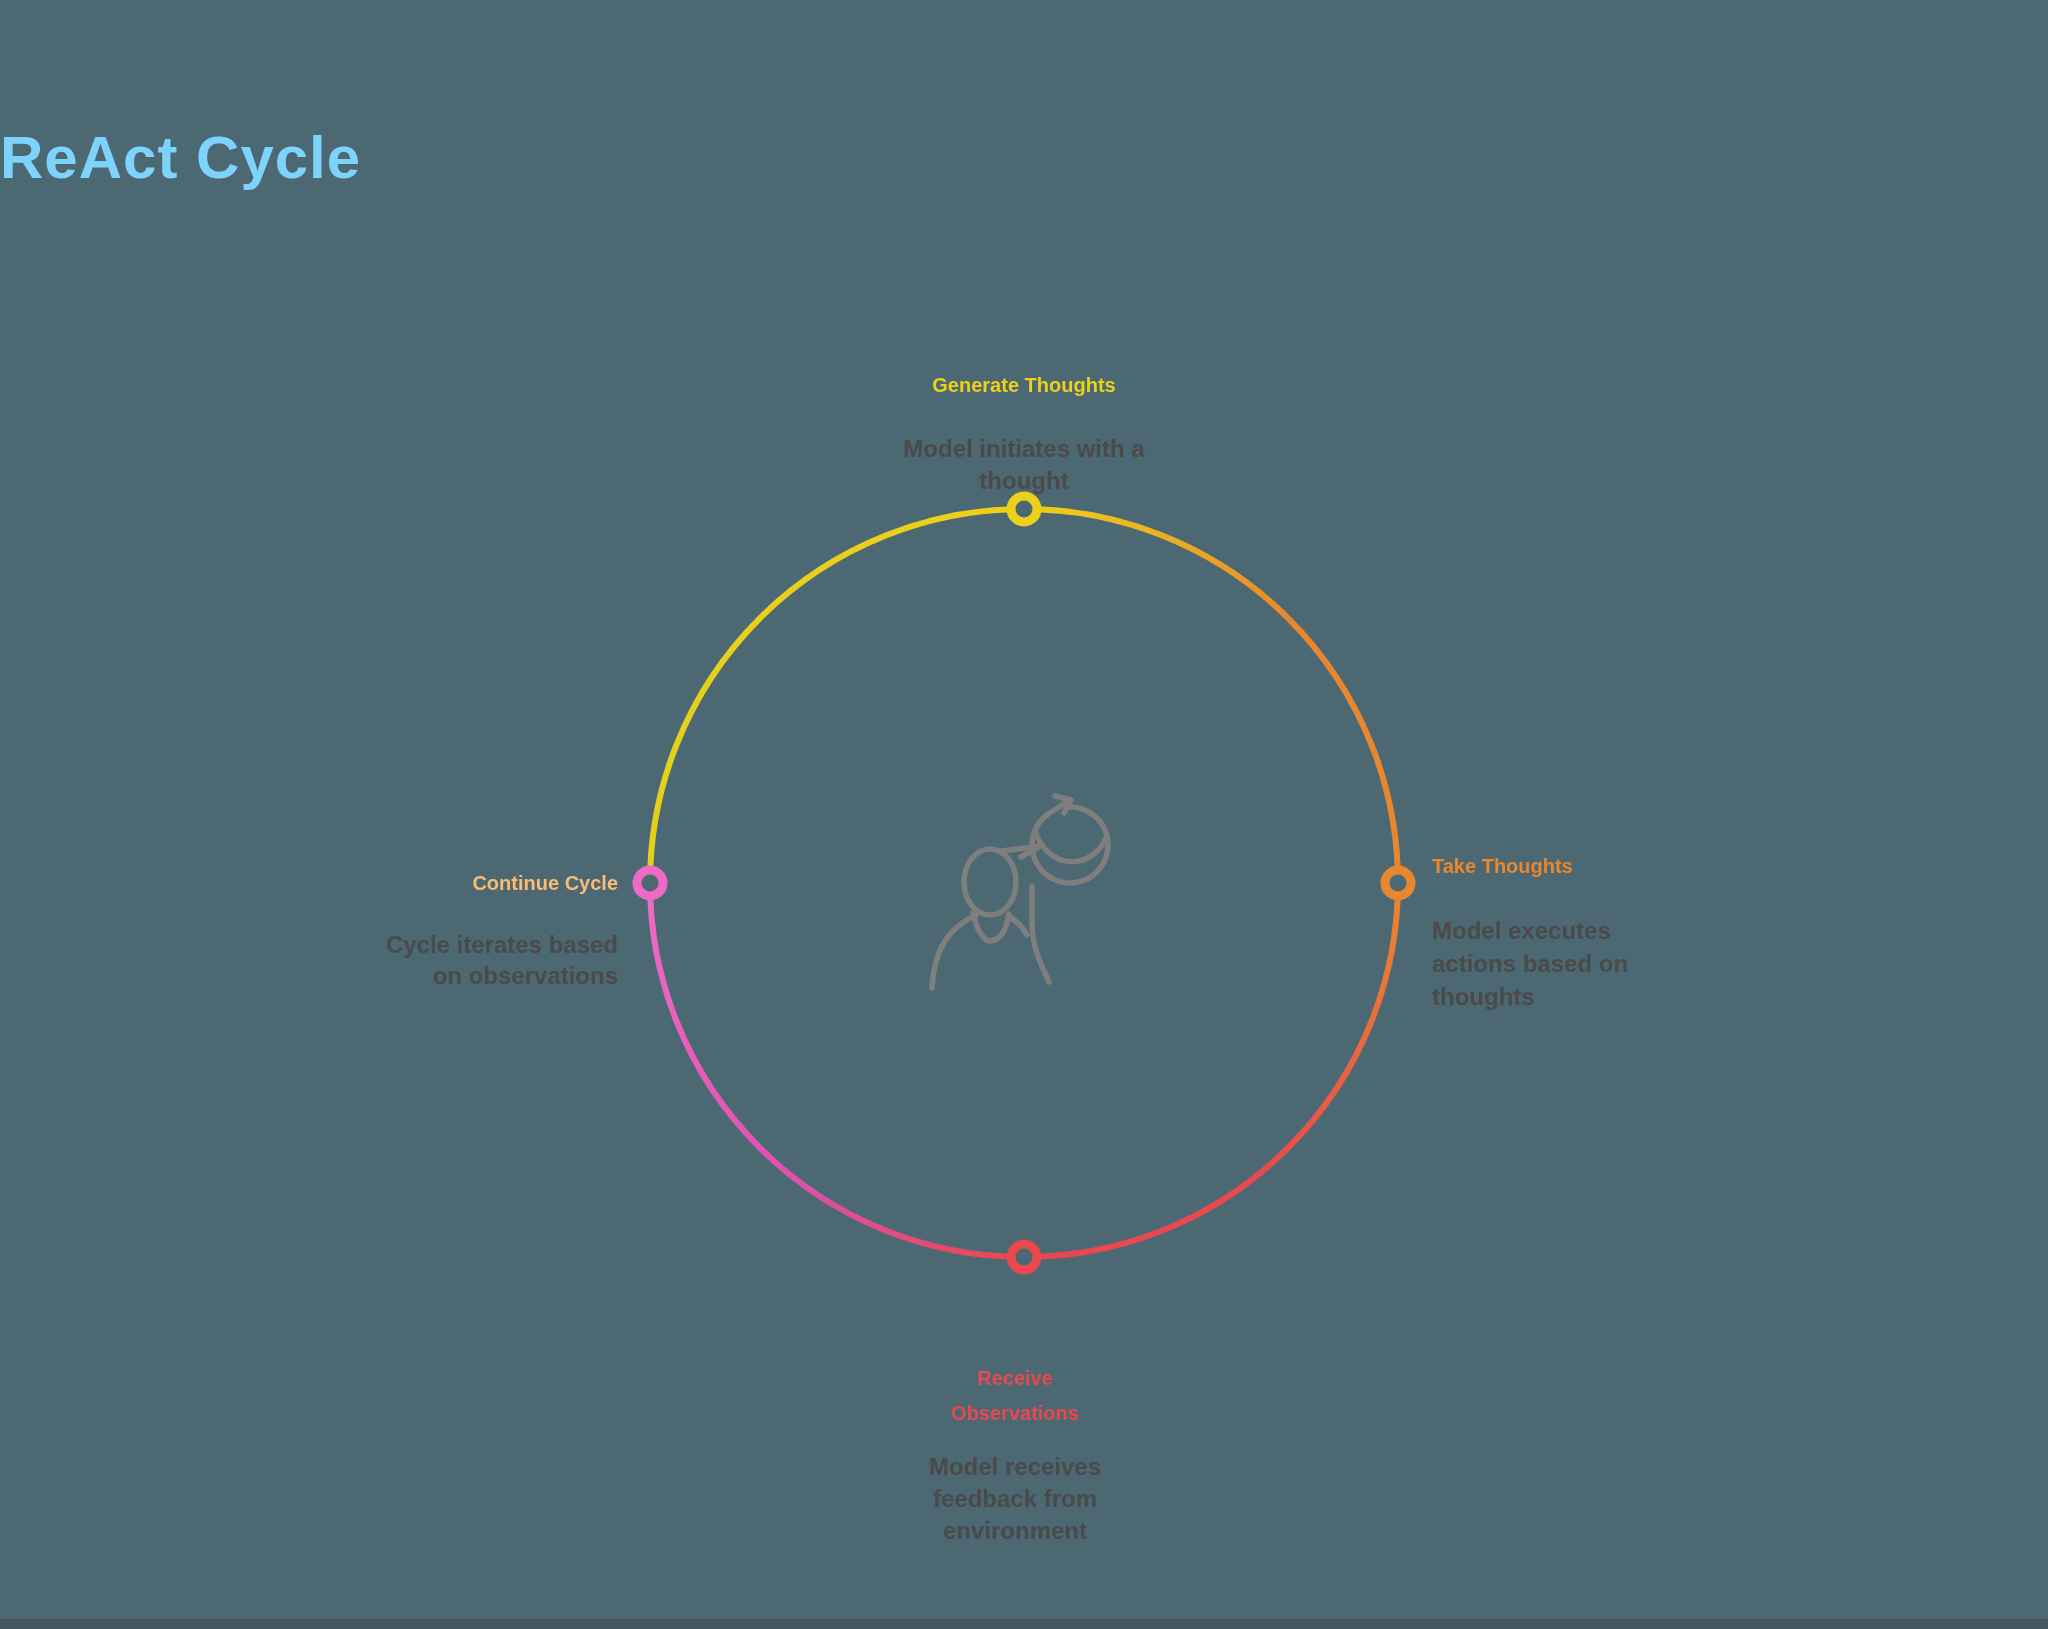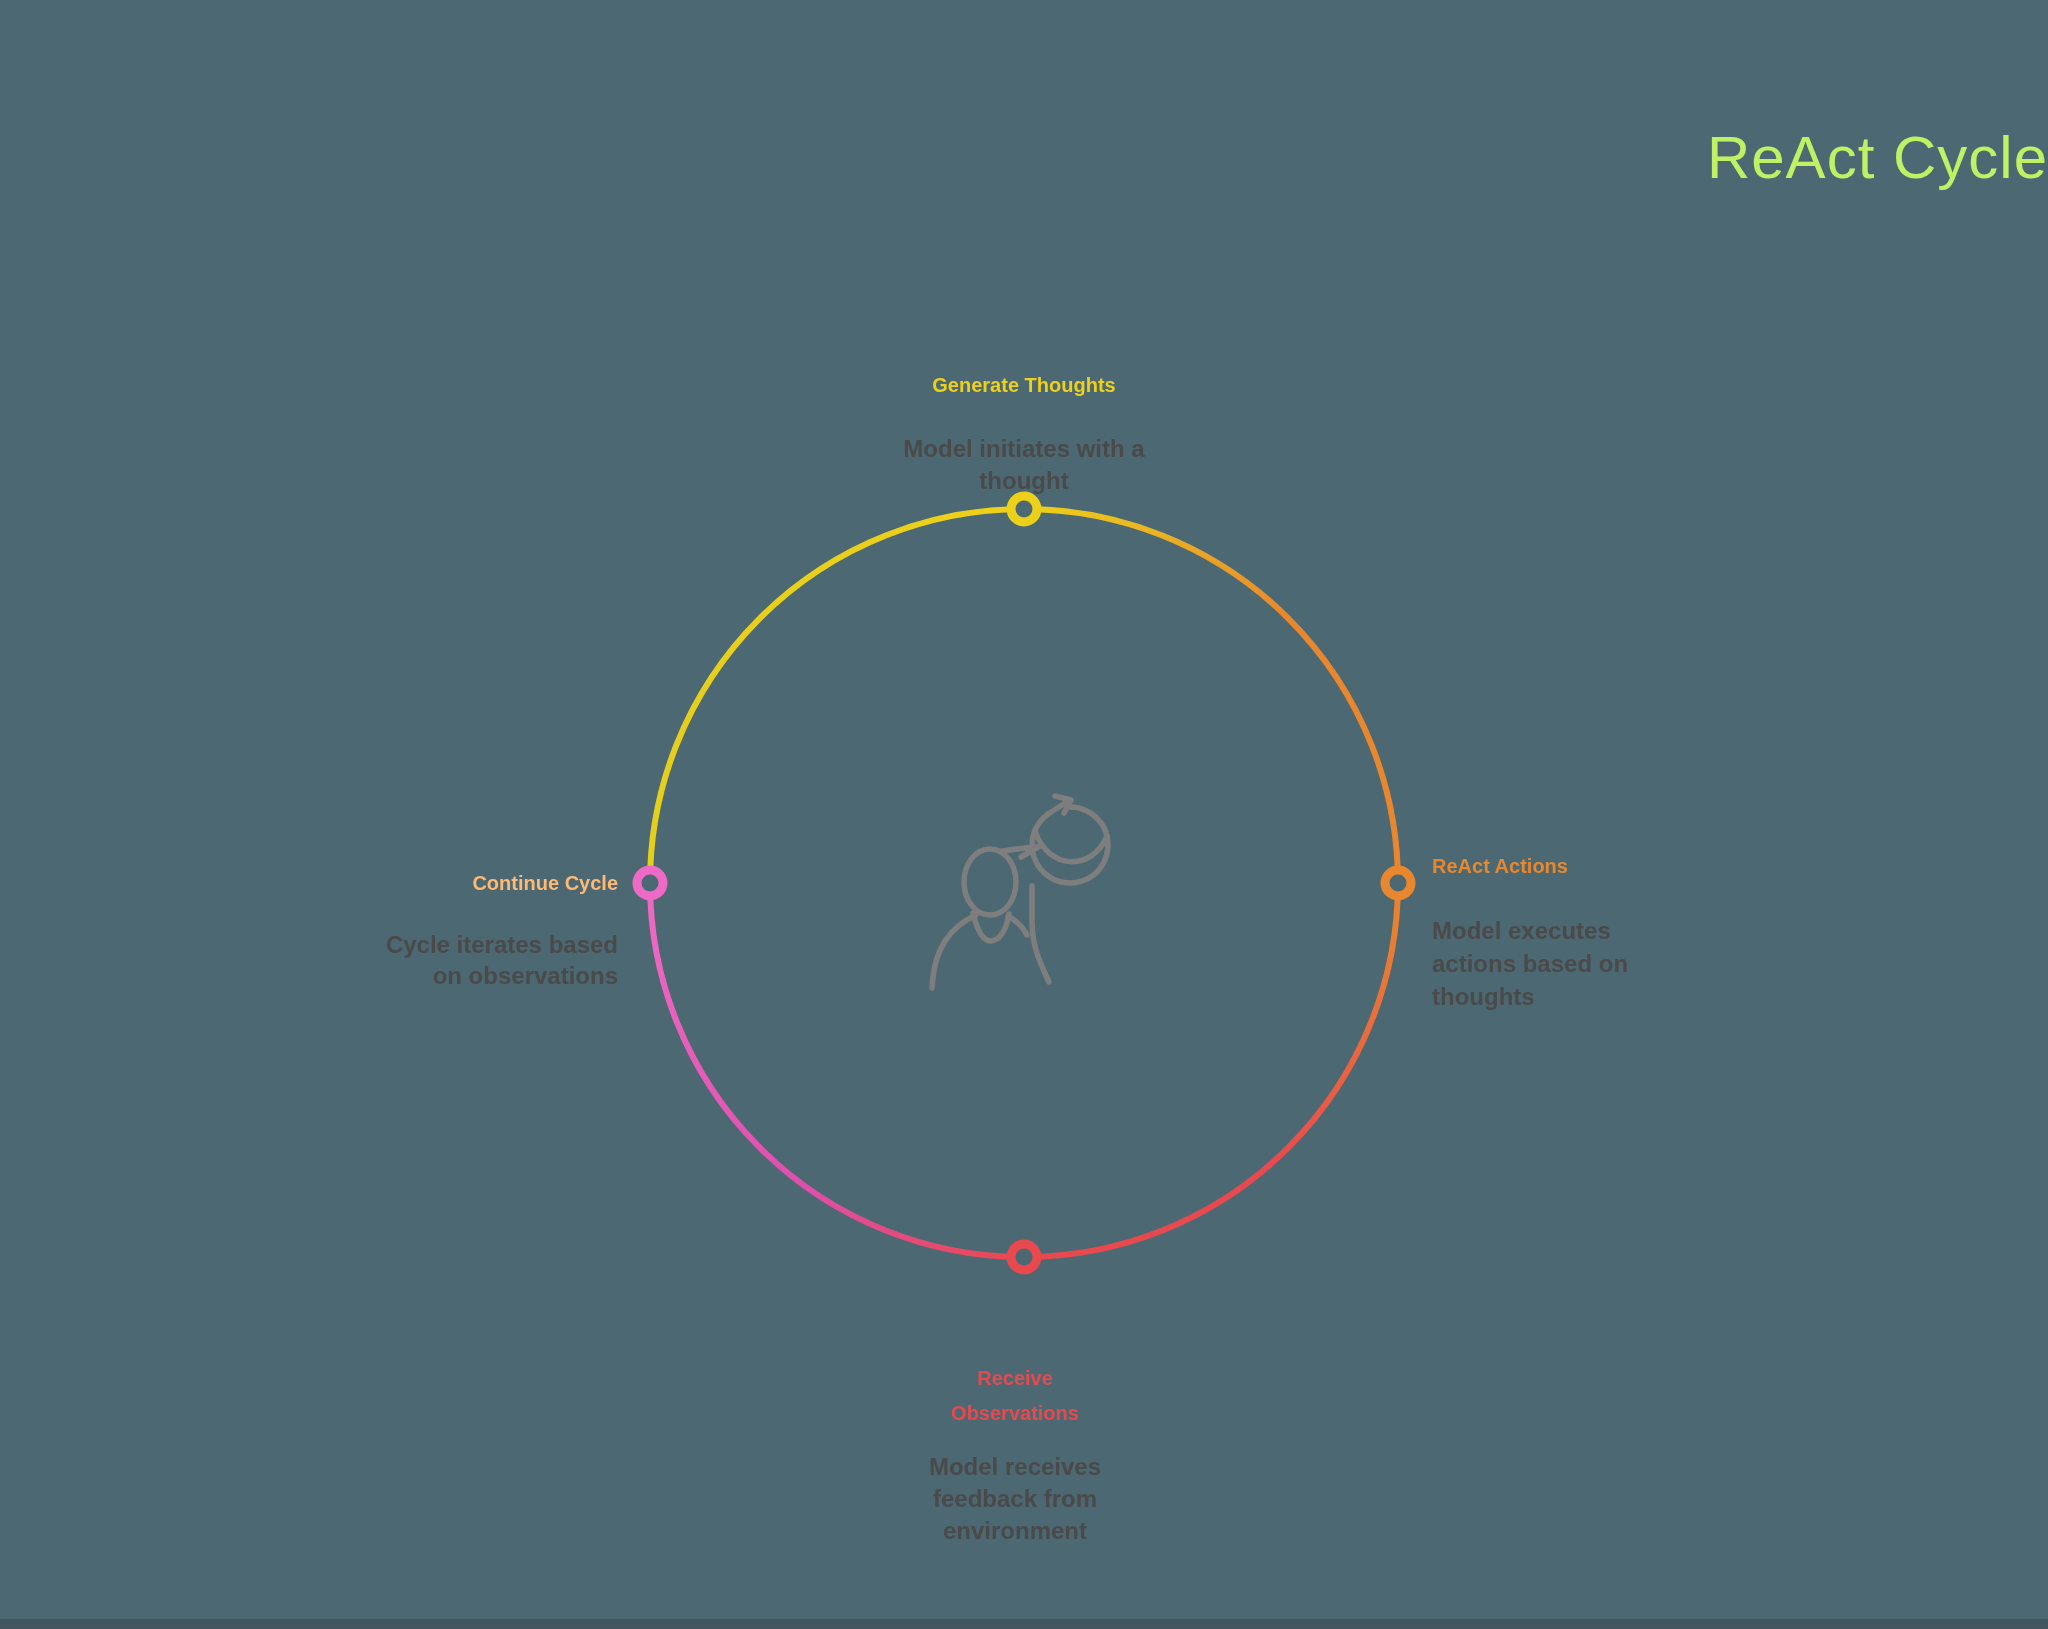--- a/index.html
+++ b/index.html
@@ -6,23 +6,23 @@
   body{
     width:2048px;height:1629px;
     background:#4c6872;
     overflow:hidden;
     position:relative;
     font-family:"Liberation Sans", sans-serif;
   }
   .canvas{position:absolute;inset:0;}
   .page-title{
     position:absolute;top:126px;left:0;width:2048px;
-    text-align:right;
-    font-size:60px;line-height:64px;font-weight:400;
-    color:#bef264;letter-spacing:1px;
+    text-align:left;
+    font-size:60px;line-height:64px;font-weight:700;
+    color:#7dd3fc;letter-spacing:1px;
   }
   .diagram-svg{position:absolute;left:0;top:0;}
   .step{position:absolute;}
   .step-heading{
     font-size:20px;line-height:32px;font-weight:700;
     white-space:pre-line;
     margin-top:44px;
   }
   .step-heading.lines2{line-height:35px;}
   .step-desc{
@@ -111,21 +111,21 @@
     </g>
   </svg>
 
   <div class="step step-top">
     <div class="step-heading">Generate Thoughts</div>
     <div class="step-desc">Model initiates with a
 thought</div>
   </div>
 
   <div class="step step-right">
-    <div class="step-heading">ReAct Actions</div>
+    <div class="step-heading">Take Thoughts</div>
     <div class="step-desc">Model executes
 actions based on
 thoughts</div>
   </div>
 
   <div class="step step-bottom">
     <div class="step-heading lines2">Receive
 Observations</div>
     <div class="step-desc">Model receives
 feedback from

